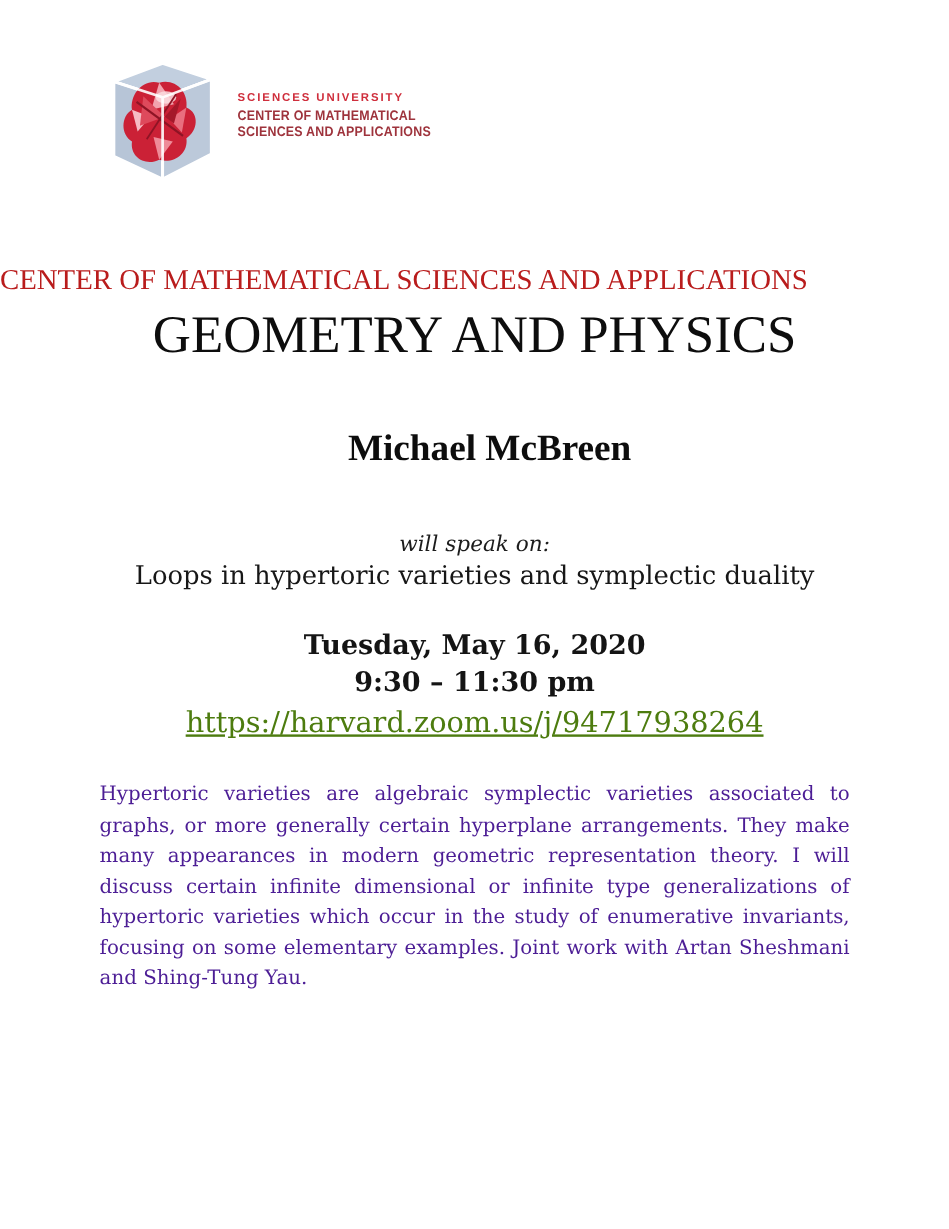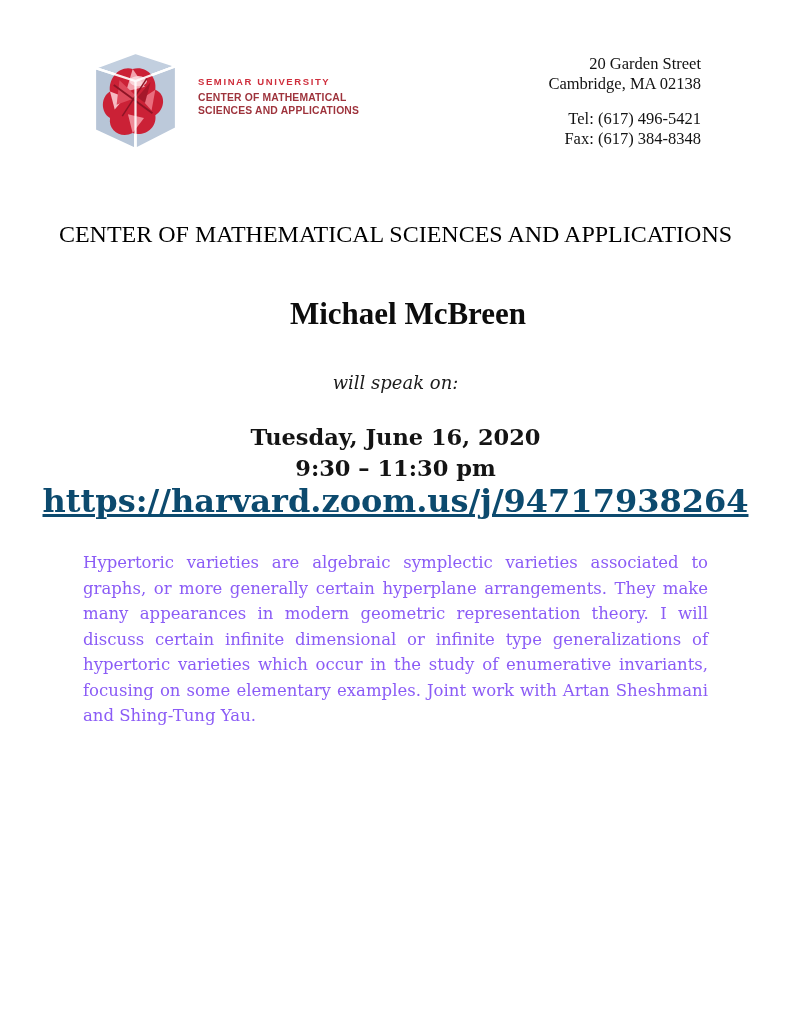--- a/index.html
+++ b/index.html
@@ -46,24 +46,23 @@
     font-size: 16.5px;
     line-height: 20px;
     color: #121212;
     padding-top: 4px;
   }
   .address-gap { height: 15px; }
 
   
   .org-title {
     margin-top: 66px;
-    text-align: center;
     font-size: 24px;
     line-height: 28px;
-    color: #000000;
+    color: #b91c1c;
   }
   .main-title {
     margin-top: 3px;
     text-align: center;
     font-size: 44px;
     line-height: 56px;
     color: #0d0d0d;
   }
 
   .speaker-name {
@@ -79,21 +78,21 @@
     margin-top: 1px;
     text-align: center;
     font-size: 20px;
     line-height: 24px;
     color: #222;
   }
 
   .georgia { font-family: "DejaVu Serif", serif; }
 
   .speak-on {
-    margin-top: 40px;
+    margin-top: 52px;
     text-align: center;
     font-style: italic;
     font-size: 18px;
     line-height: 22px;
     color: #1c1c1c;
   }
   .talk-title {
     margin-top: 1px;
     text-align: center;
     font-size: 21.5px;
@@ -105,33 +104,33 @@
     text-align: center;
     font-size: 22.5px;
     line-height: 31px;
     font-weight: bold;
     color: #141414;
   }
   .event-date { margin-top: 28px; }
   .event-link-row { text-align: center; line-height: 33px; margin-top: 1px; }
   .event-link {
     font-family: "DejaVu Serif", serif;
-    font-size: 32px;
-    font-weight: bold;
-    color: #0c4a6e;
+    font-size: 24px;
+    font-weight: normal;
+    color: #4d7c0f;
     text-decoration: underline;
     cursor: pointer;
   }
 
   .abstract {
     margin: 27px 83px 13px 83px;
     text-align: justify;
     font-size: 16.5px;
     line-height: 25.5px;
-    color: #8b5cf6;
+    color: #4c1d95;
   }
 </style>
 </head>
 <body>
 
 <div class="page">
 
   <div class="letterhead">
 
     <div class="logo-block">
@@ -155,44 +154,39 @@
           <path d="M27 37 L68 67" stroke="#8e1425" stroke-width="2" fill="none"></path>
           <path d="M62 30 L36 70" stroke="#8e1425" stroke-width="1.6" fill="none"></path>
         </g>
 
         <g stroke="#ffffff" stroke-width="2.4" fill="none" opacity="0.9">
           <path d="M7 19 L50 33 L93 17"></path>
           <path d="M50 33 L50 105"></path>
         </g>
       </svg>
       <div class="logo-text">
-        <div class="logo-brand">SEMINAR UNIVERSITY</div>
+        <div class="logo-brand">SCIENCES UNIVERSITY</div>
         <div class="logo-sub">CENTER OF MATHEMATICAL</div>
         <div class="logo-sub">SCIENCES AND APPLICATIONS</div>
       </div>
     </div>
 
-    <div class="address-block">
-      <div>20 Garden Street</div>
-      <div>Cambridge, MA 02138</div>
-      <div class="address-gap"></div>
-      <div>Tel: (617) 496-5421</div>
-      <div>Fax: (617) 384-8348</div>
-    </div>
   </div>
 
   <div class="org-title">CENTER OF MATHEMATICAL SCIENCES AND APPLICATIONS</div>
   <div class="main-title">
+    <div>GEOMETRY AND PHYSICS</div>
   </div>
 
   <div class="speaker-name">Michael McBreen</div>
 
   <div class="speak-on georgia">will speak on:</div>
+  <div class="talk-title georgia">Loops in hypertoric varieties and symplectic duality</div>
 
-  <div class="event-date georgia">Tuesday, June 16, 2020</div>
+  <div class="event-date georgia">Tuesday, May 16, 2020</div>
   <div class="event-time georgia">9:30 – 11:30 pm</div>
   <div class="event-link-row">
     <a class="event-link">https://harvard.zoom.us/j/94717938264</a>
   </div>
 
   <p class="abstract georgia">Hypertoric varieties are algebraic symplectic varieties associated to graphs, or more generally certain hyperplane arrangements. They make many appearances in modern geometric representation theory. I will discuss certain infinite dimensional or infinite type generalizations of hypertoric varieties which occur in the study of enumerative invariants, focusing on some elementary examples. Joint work with Artan Sheshmani and Shing-Tung Yau.</p>
 
 </div>
 
 </body></html>

